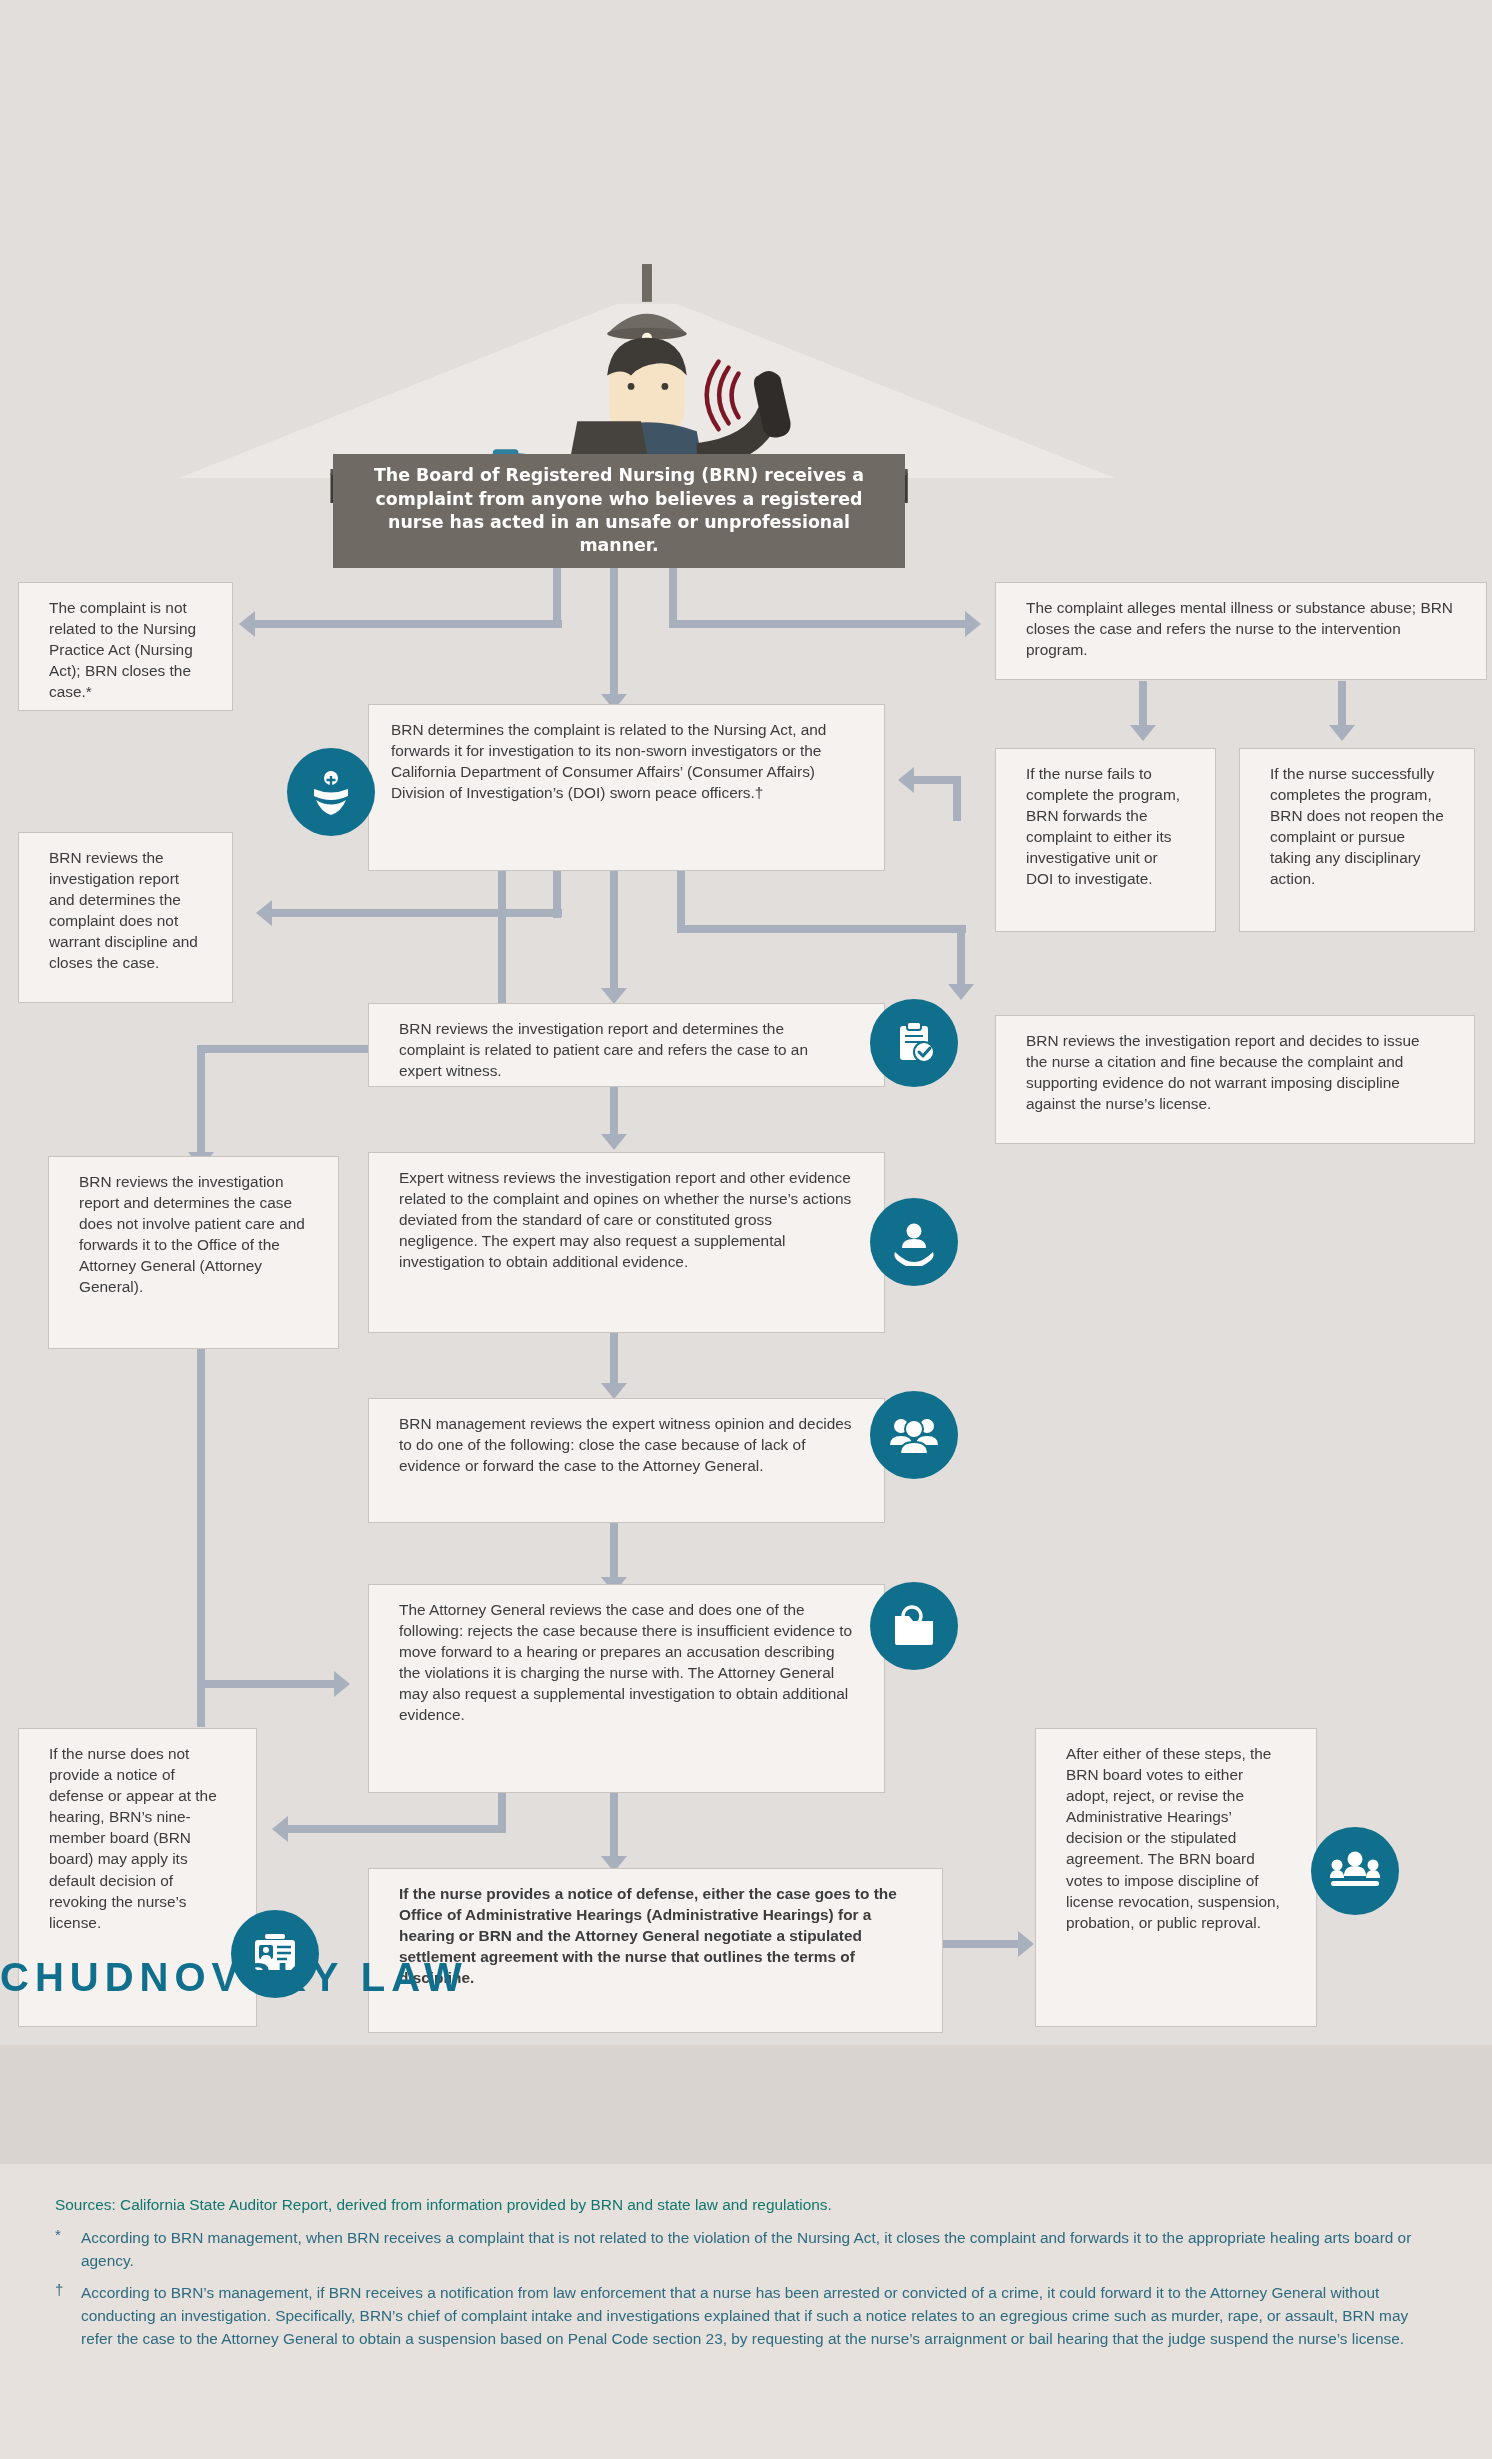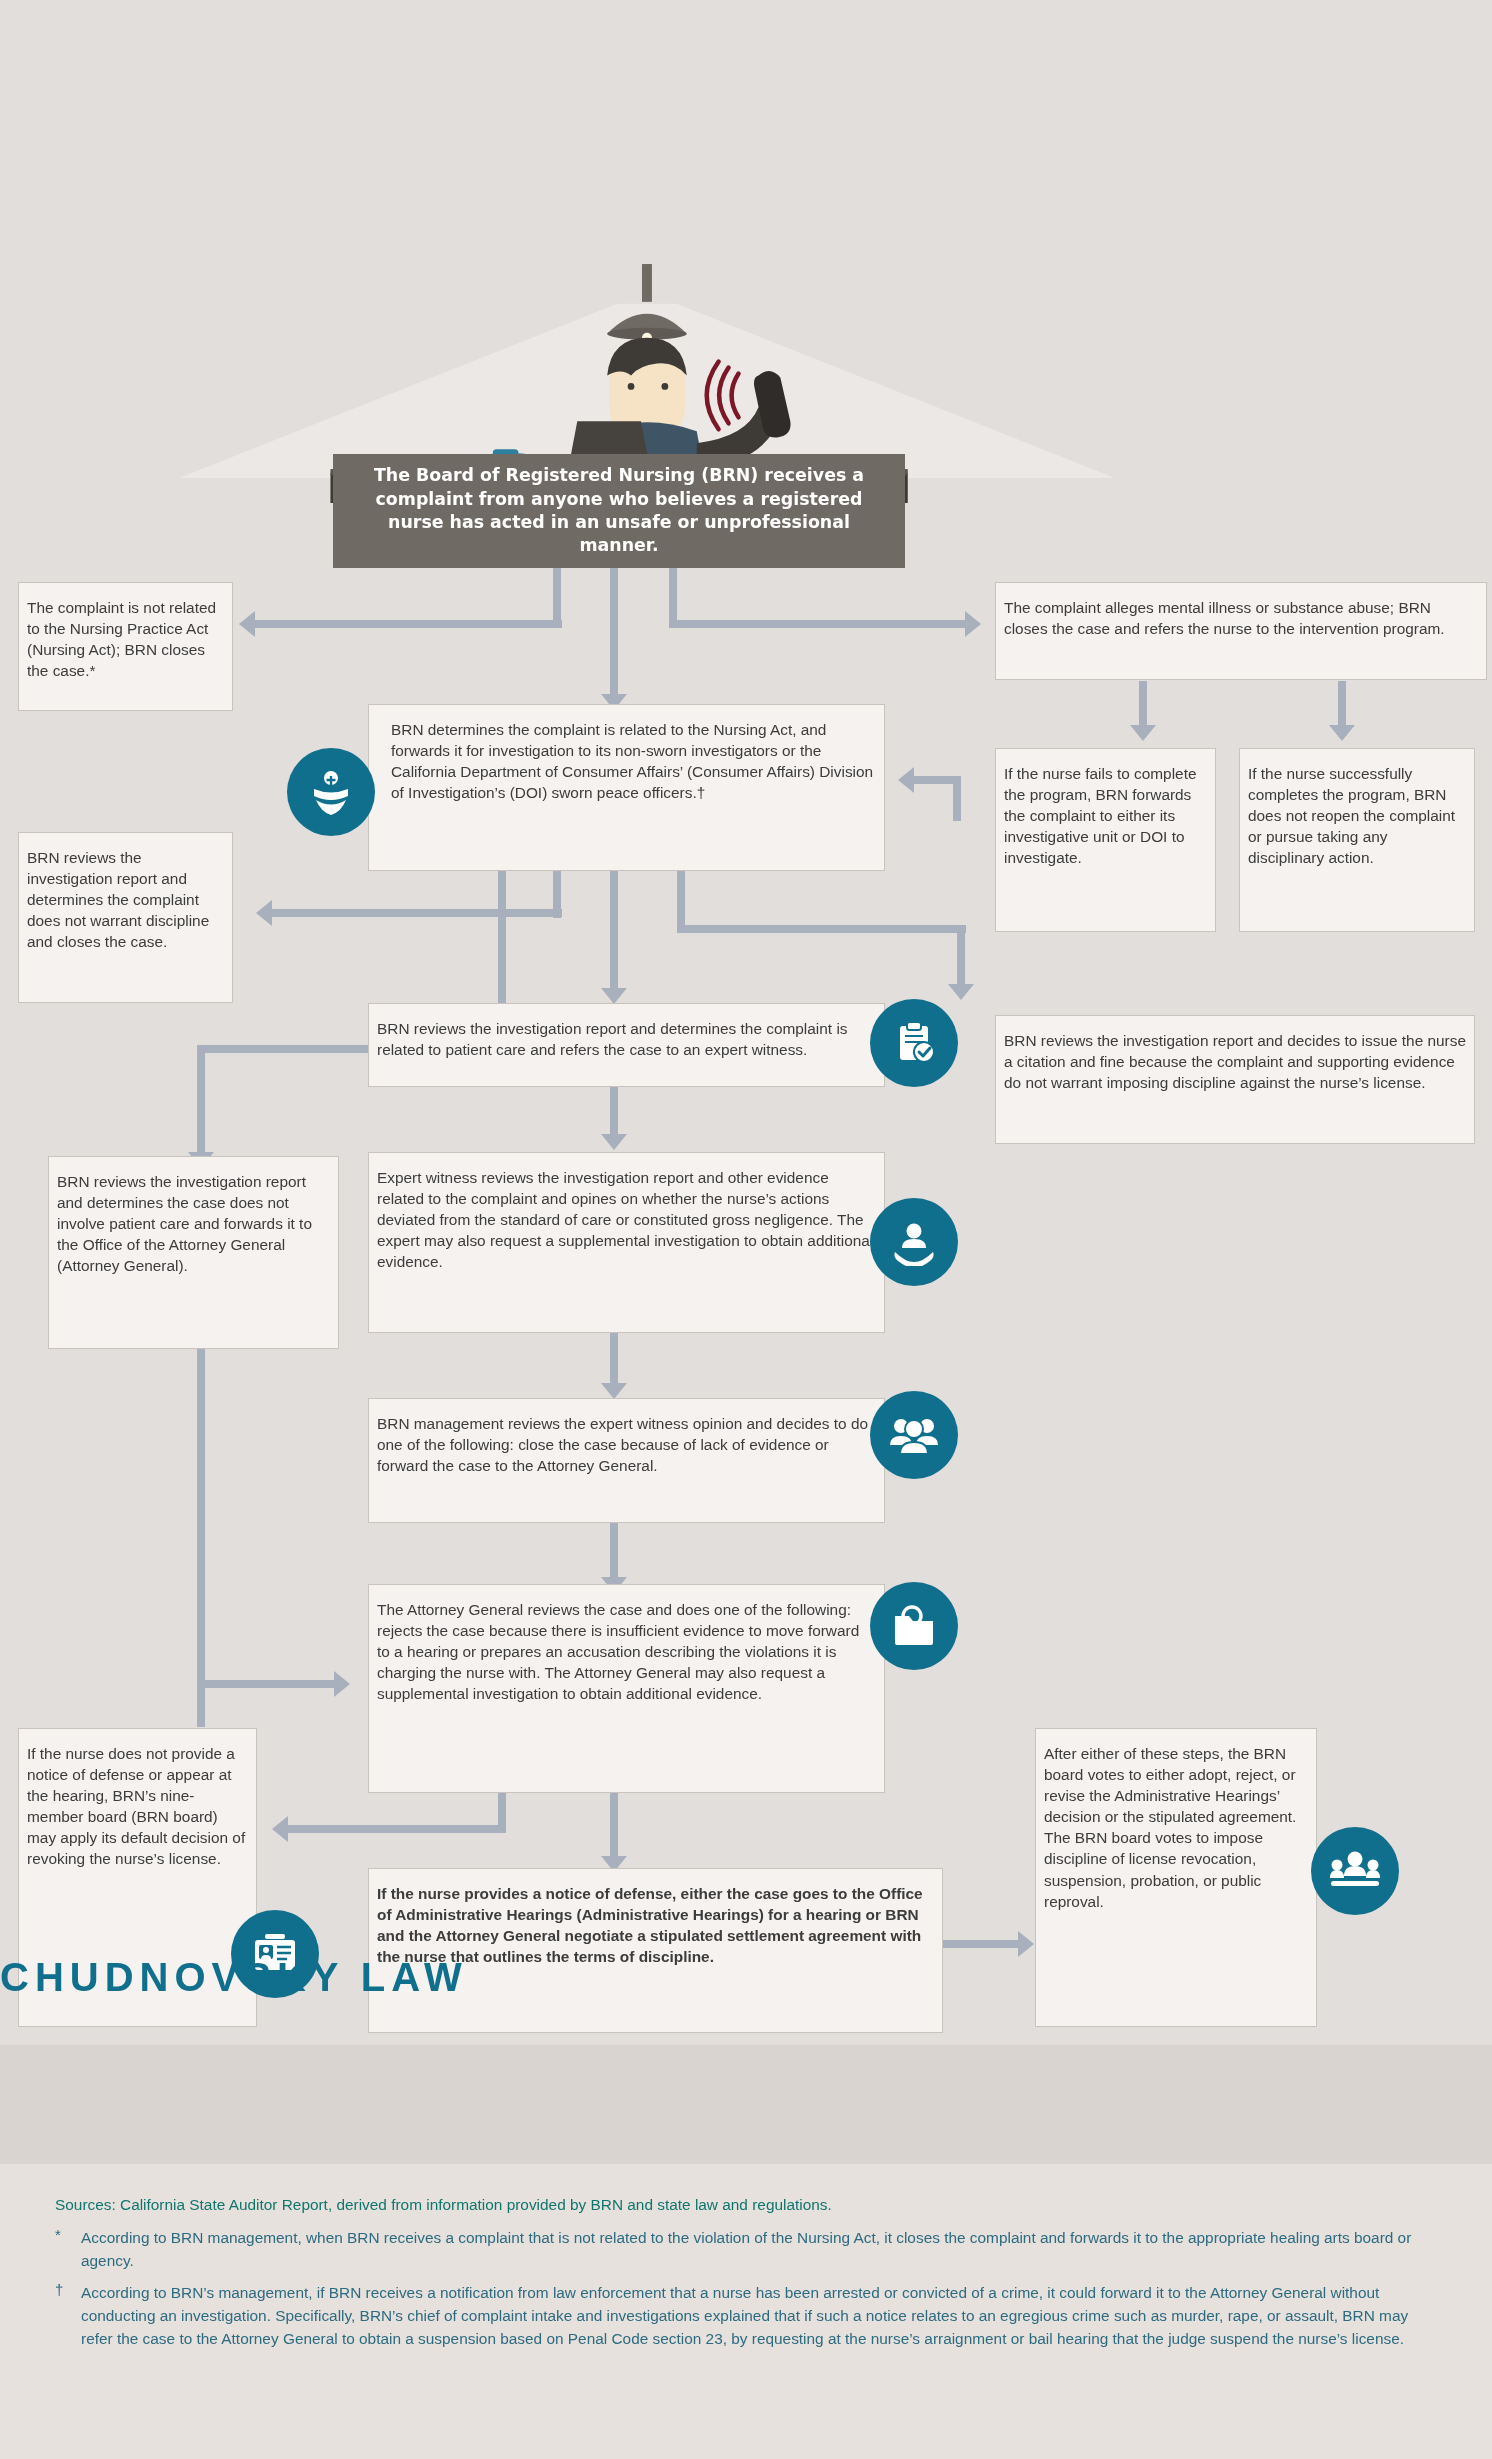--- a/index.html
+++ b/index.html
@@ -39,21 +39,21 @@
     color: #ffffff; font-size: 17.4px; font-weight: bold; text-align: center;
     line-height: 1.35;
     font-family: "DejaVu Sans", sans-serif;
   }
 
   
   .box {
     position: absolute;
     background: #f5f2f0;
     border: 1px solid #c9c3bd;
-    padding: 14px 8px;
+    padding: 14px 30px;
     font-size: 15.4px;
     line-height: 1.37;
     color: #3c3c3c;
     font-family: "Liberation Sans", sans-serif;
   }
   .box p { margin: 0; }
 
   
   .conn { position: absolute; background: #a7b0bc; }
   .arrow-head { position: absolute; width: 0; height: 0; }

